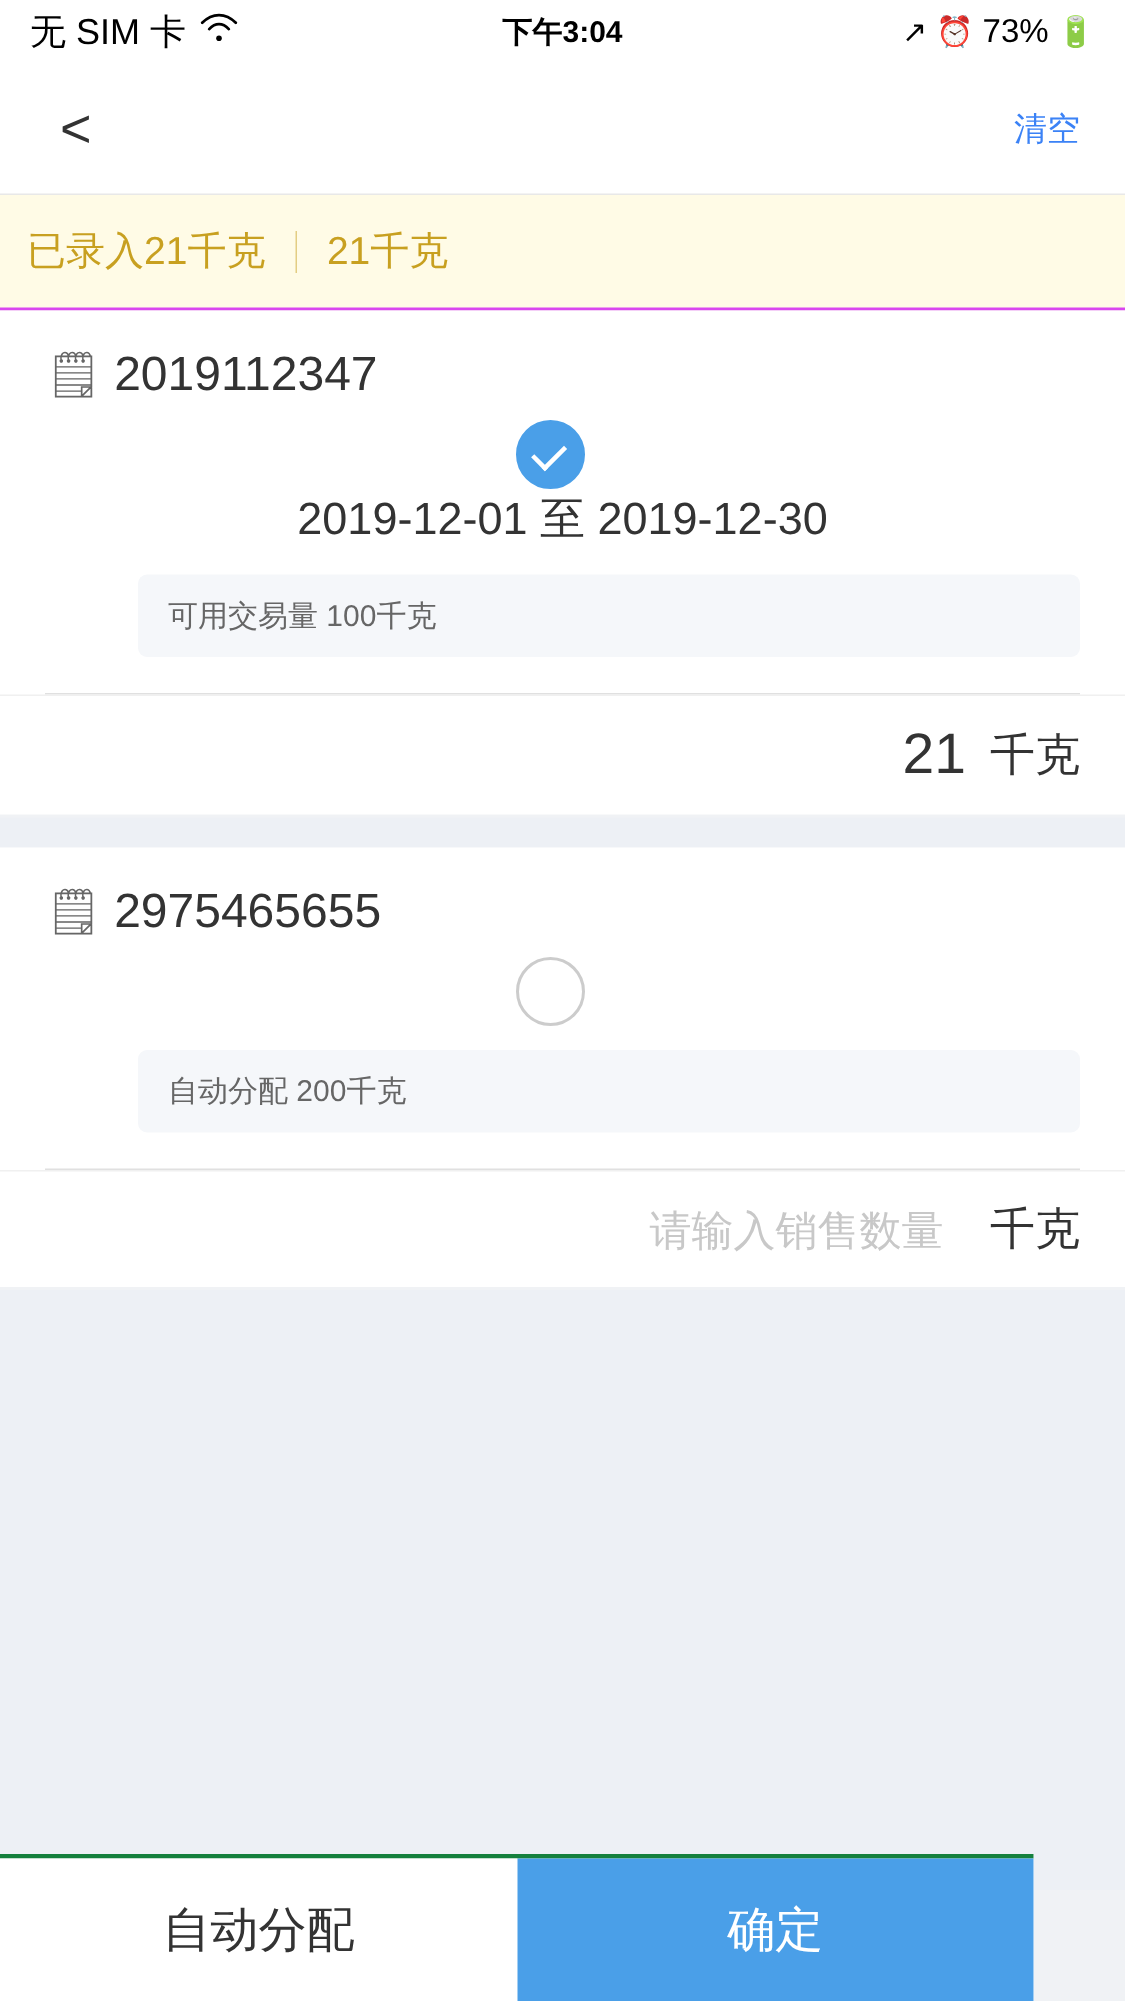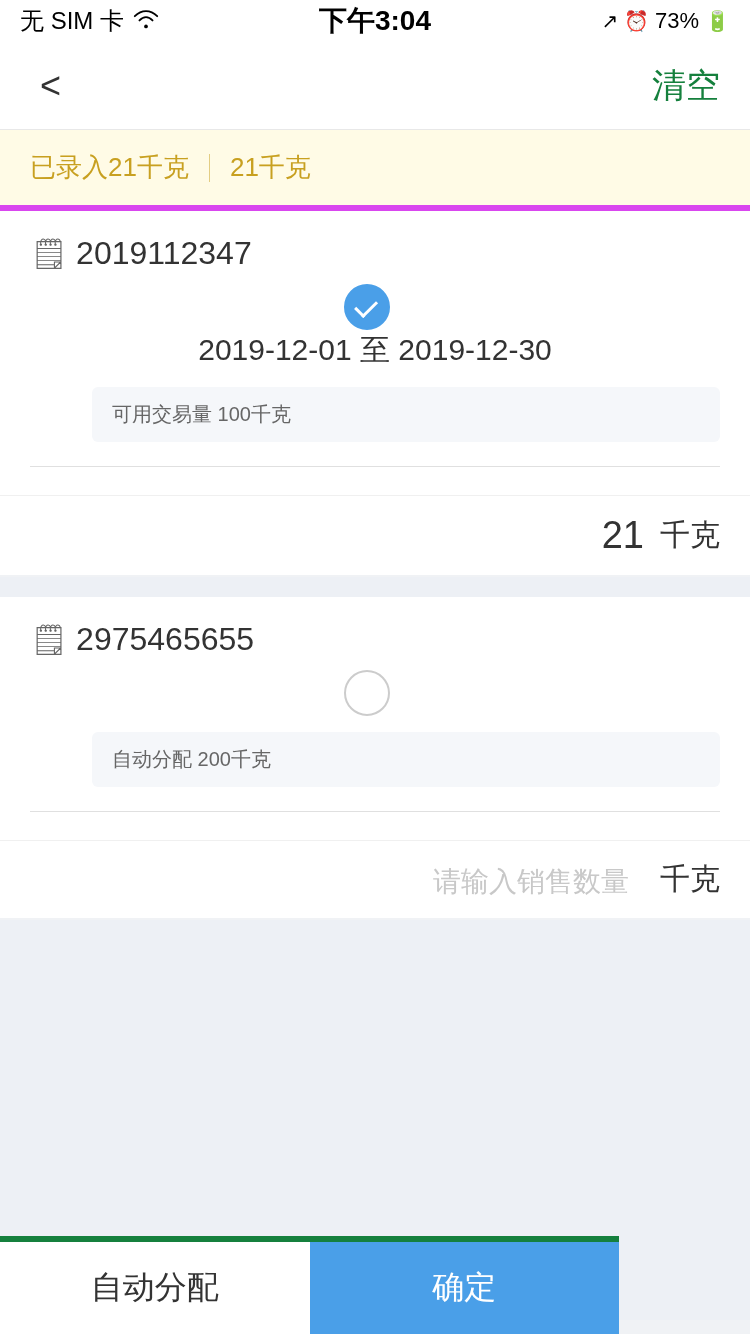--- a/index.html
+++ b/index.html
@@ -23,21 +23,21 @@
       padding: 0 20px;
       font-size: 24px;
       color: #000;
     }
     .status-left {
       display: flex;
       align-items: center;
       gap: 8px;
     }
     .status-center {
-      font-size: 28px;
+      font-size: 20px;
       font-weight: 600;
       position: absolute;
       left: 50%;
       transform: translateX(-50%);
     }
     .status-right {
       display: flex;
       align-items: center;
       gap: 6px;
     }
@@ -57,34 +57,34 @@
       color: #333;
       cursor: pointer;
       padding: 10px;
     }
     .nav-title {
       font-size: 34px;
       font-weight: 600;
       color: #000;
     }
     .nav-clear {
-      font-size: 34px;
-      color: #15803d;
+      font-size: 22px;
+      color: #3b82f6;
       cursor: pointer;
       margin-left: 40px;
     }
 
     
     .info-bar {
       background: #fffbe6;
-      padding: 20px 30px;
+      padding: 20px 18px;
       display: flex;
       align-items: center;
       gap: 20px;
-      border-bottom: 6px solid #d946ef;
+      border-bottom: 2px solid #d946ef;
     }
     .info-item {
       color: #c8a020;
       font-size: 26px;
     }
     .info-divider {
       width: 1px;
       height: 28px;
       background: #c8a020;
       opacity: 0.5;
@@ -159,21 +159,20 @@
       margin-right: 0;
     }
 
     
     .input-row {
       display: flex;
       align-items: center;
       justify-content: flex-end;
       padding: 18px 30px;
       border-top: 1px solid #f0f0f0;
-      margin-top: 28px;
     }
     .qty-input {
       font-size: 34px;
       color: #333;
       text-align: right;
       border: none;
       outline: none;
       background: transparent;
       width: 300px;
     }
@@ -201,25 +200,25 @@
     
     .bottom-spacer {
       height: 400px;
       background: #edf0f5;
     }
 
     
     .bottom-bar {
       position: fixed;
       bottom: 0;
-      width: 619px;
+      width: 689px;
       height: 98px;
       display: flex;
       background: #fff;
-      border-top: 6px solid #15803d;
+      border-top: 3px solid #15803d;
     }
     .btn-auto {
       flex: 1;
       display: flex;
       align-items: center;
       justify-content: center;
       font-size: 32px;
       color: #333;
       background: #fff;
       cursor: pointer;

